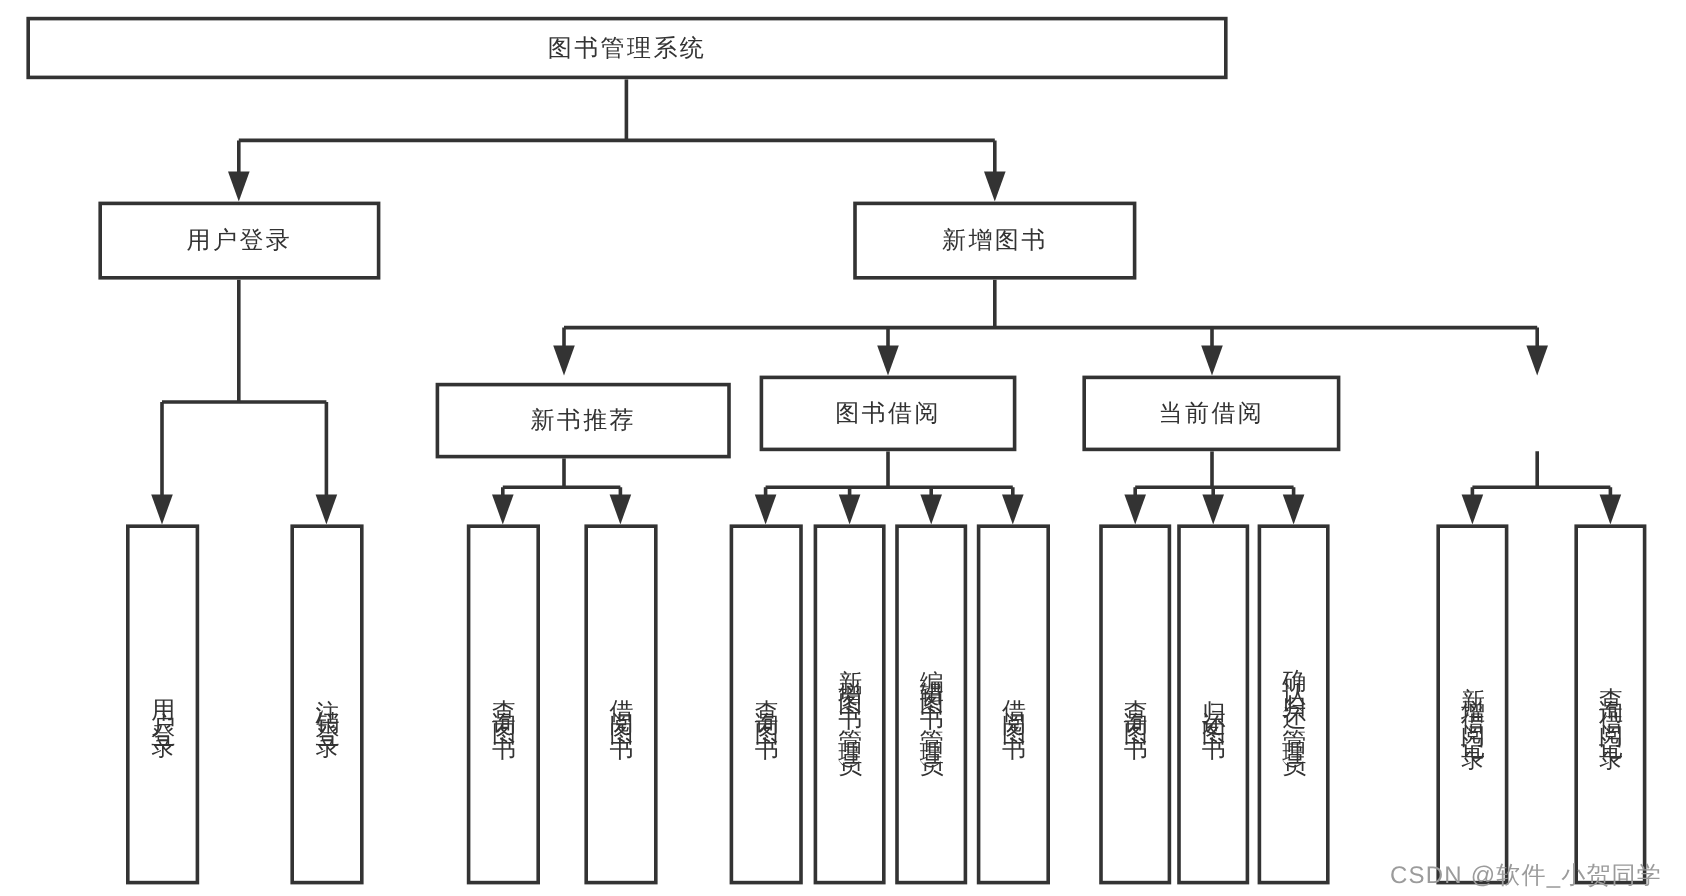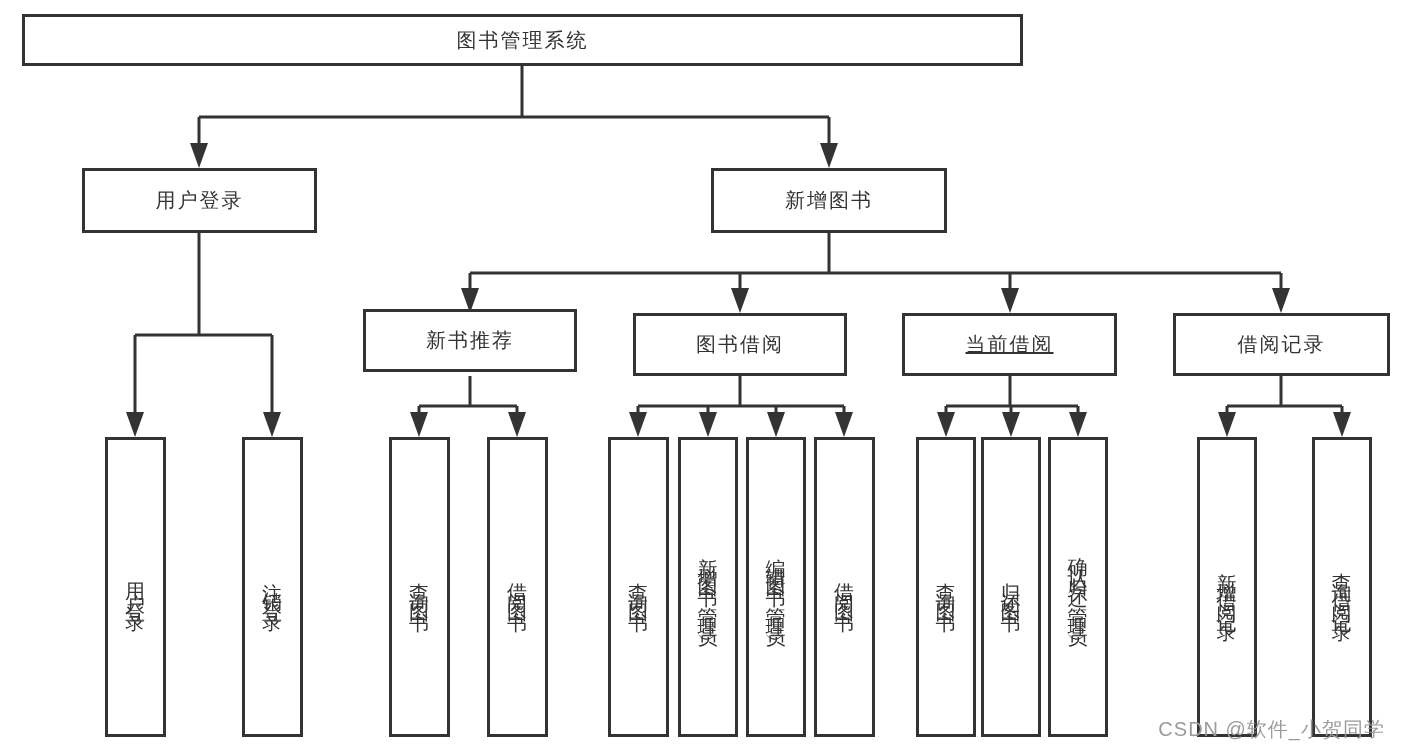--- a/index.html
+++ b/index.html
@@ -116,31 +116,28 @@
     <span>图书管理系统</span>
   </div>
 
   <div class="node hbox" style="left:82px;top:168px;width:235px;height:65px;">
     <span>用户登录</span>
   </div>
   <div class="node hbox" style="left:711px;top:168px;width:236px;height:65px;">
     <span>新增图书</span>
   </div>
 
-  <div class="node hbox" style="left:363px;top:309px;width:214px;height:63px;">
+  <div class="node hbox" style="left:363px;top:319px;width:246px;height:63px;">
     <span>新书推荐</span>
   </div>
   <div class="node hbox" style="left:633px;top:313px;width:214px;height:63px;">
     <span>图书借阅</span>
   </div>
-  <div class="node hbox" style="left:902px;top:313px;width:215px;height:63px;text-decoration:underline;">
+  <div class="node hbox" style="left:902px;top:313px;width:215px;height:63px;">
     <span>当前借阅</span>
-  </div>
-  <div class="node hbox" style="left:1173px;top:313px;width:217px;height:63px;">
-    <span>借阅记录</span>
   </div>
 
   <div class="node vbox" style="left:105px;top:437px;width:61px;height:300px;">
     <span>用户登录</span>
   </div>
   <div class="node vbox" style="left:242px;top:437px;width:61px;height:300px;">
     <span>注销登录</span>
   </div>
 
   <div class="node vbox" style="left:389px;top:437px;width:61px;height:300px;">

